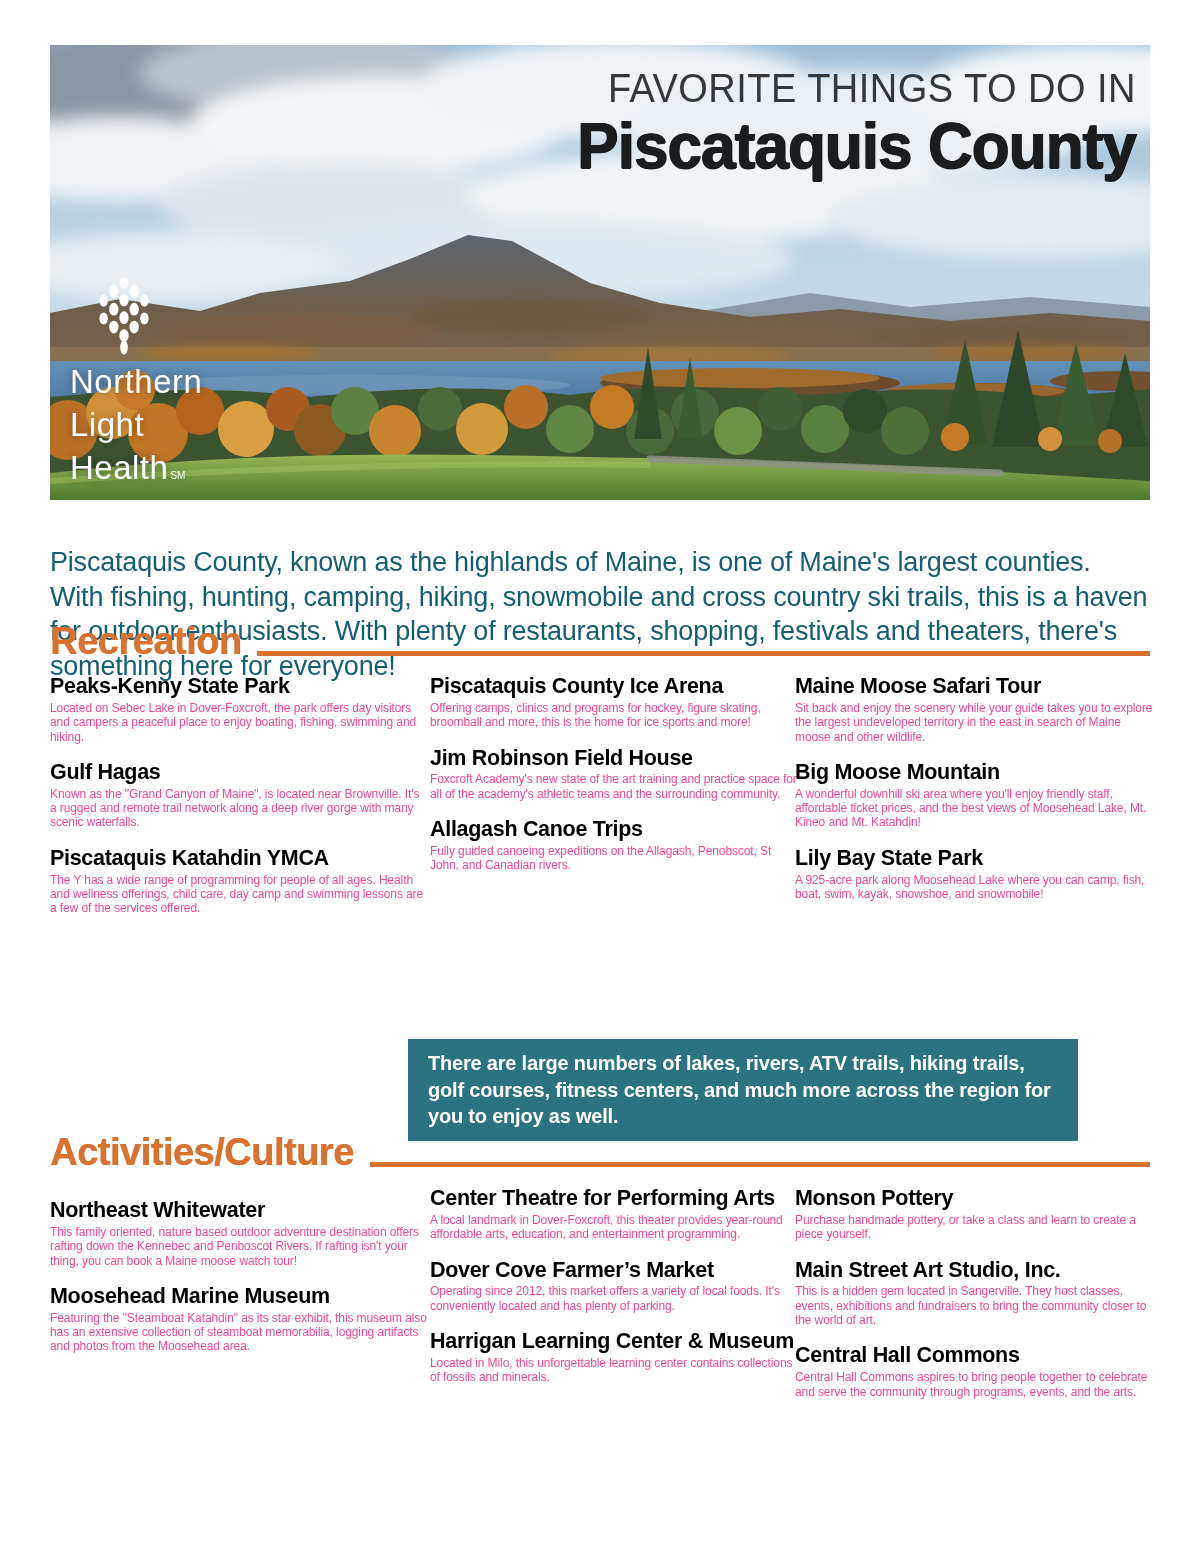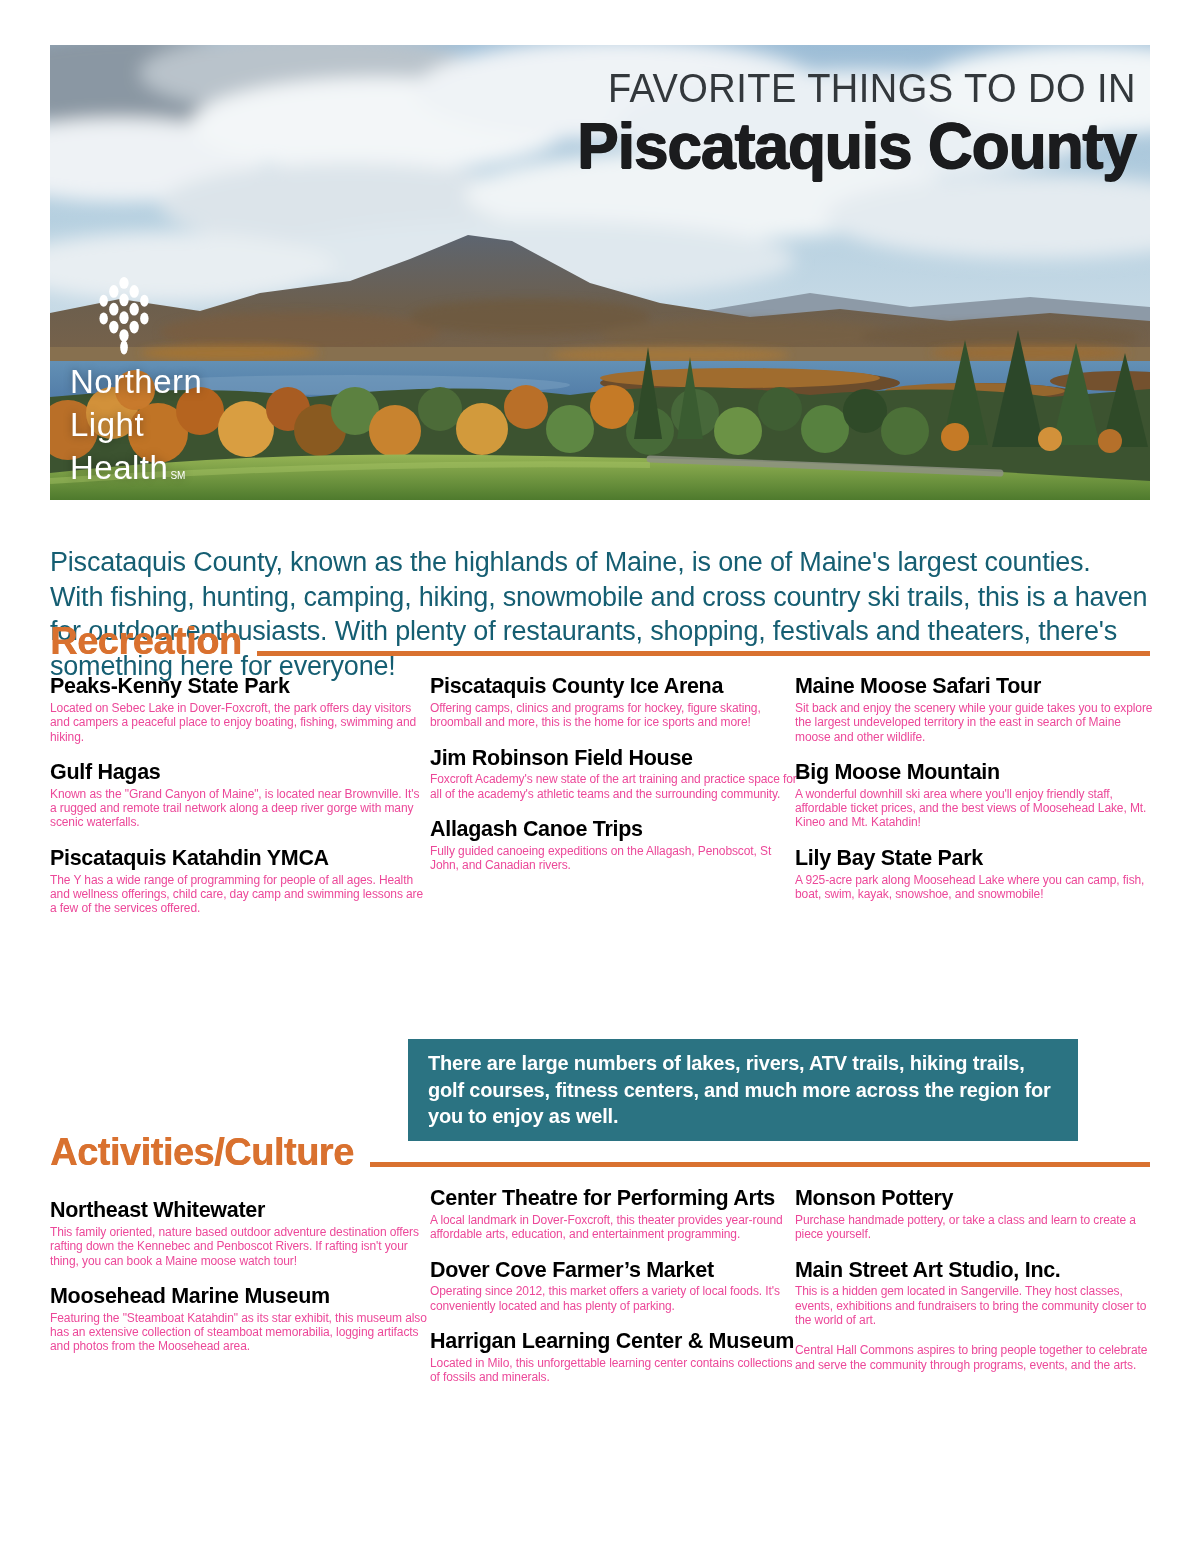--- a/index.html
+++ b/index.html
@@ -300,15 +300,16 @@
 <div class="col" id="act-c3">
   <div class="item">
     <h3>Monson Pottery</h3>
     <p>Purchase handmade pottery, or take a class and learn to create a piece yourself.</p>
   </div>
   <div class="item">
     <h3>Main Street Art Studio, Inc.</h3>
     <p>This is a hidden gem located in Sangerville. They host classes, events, exhibitions and fundraisers to bring the community closer to the world of art.</p>
   </div>
   <div class="item">
+    <h3>Central Hall Commons</h3>
     <p>Central Hall Commons aspires to bring people together to celebrate and serve the community through programs, events, and the arts.</p>
   </div>
 </div>
 
 </body></html>

